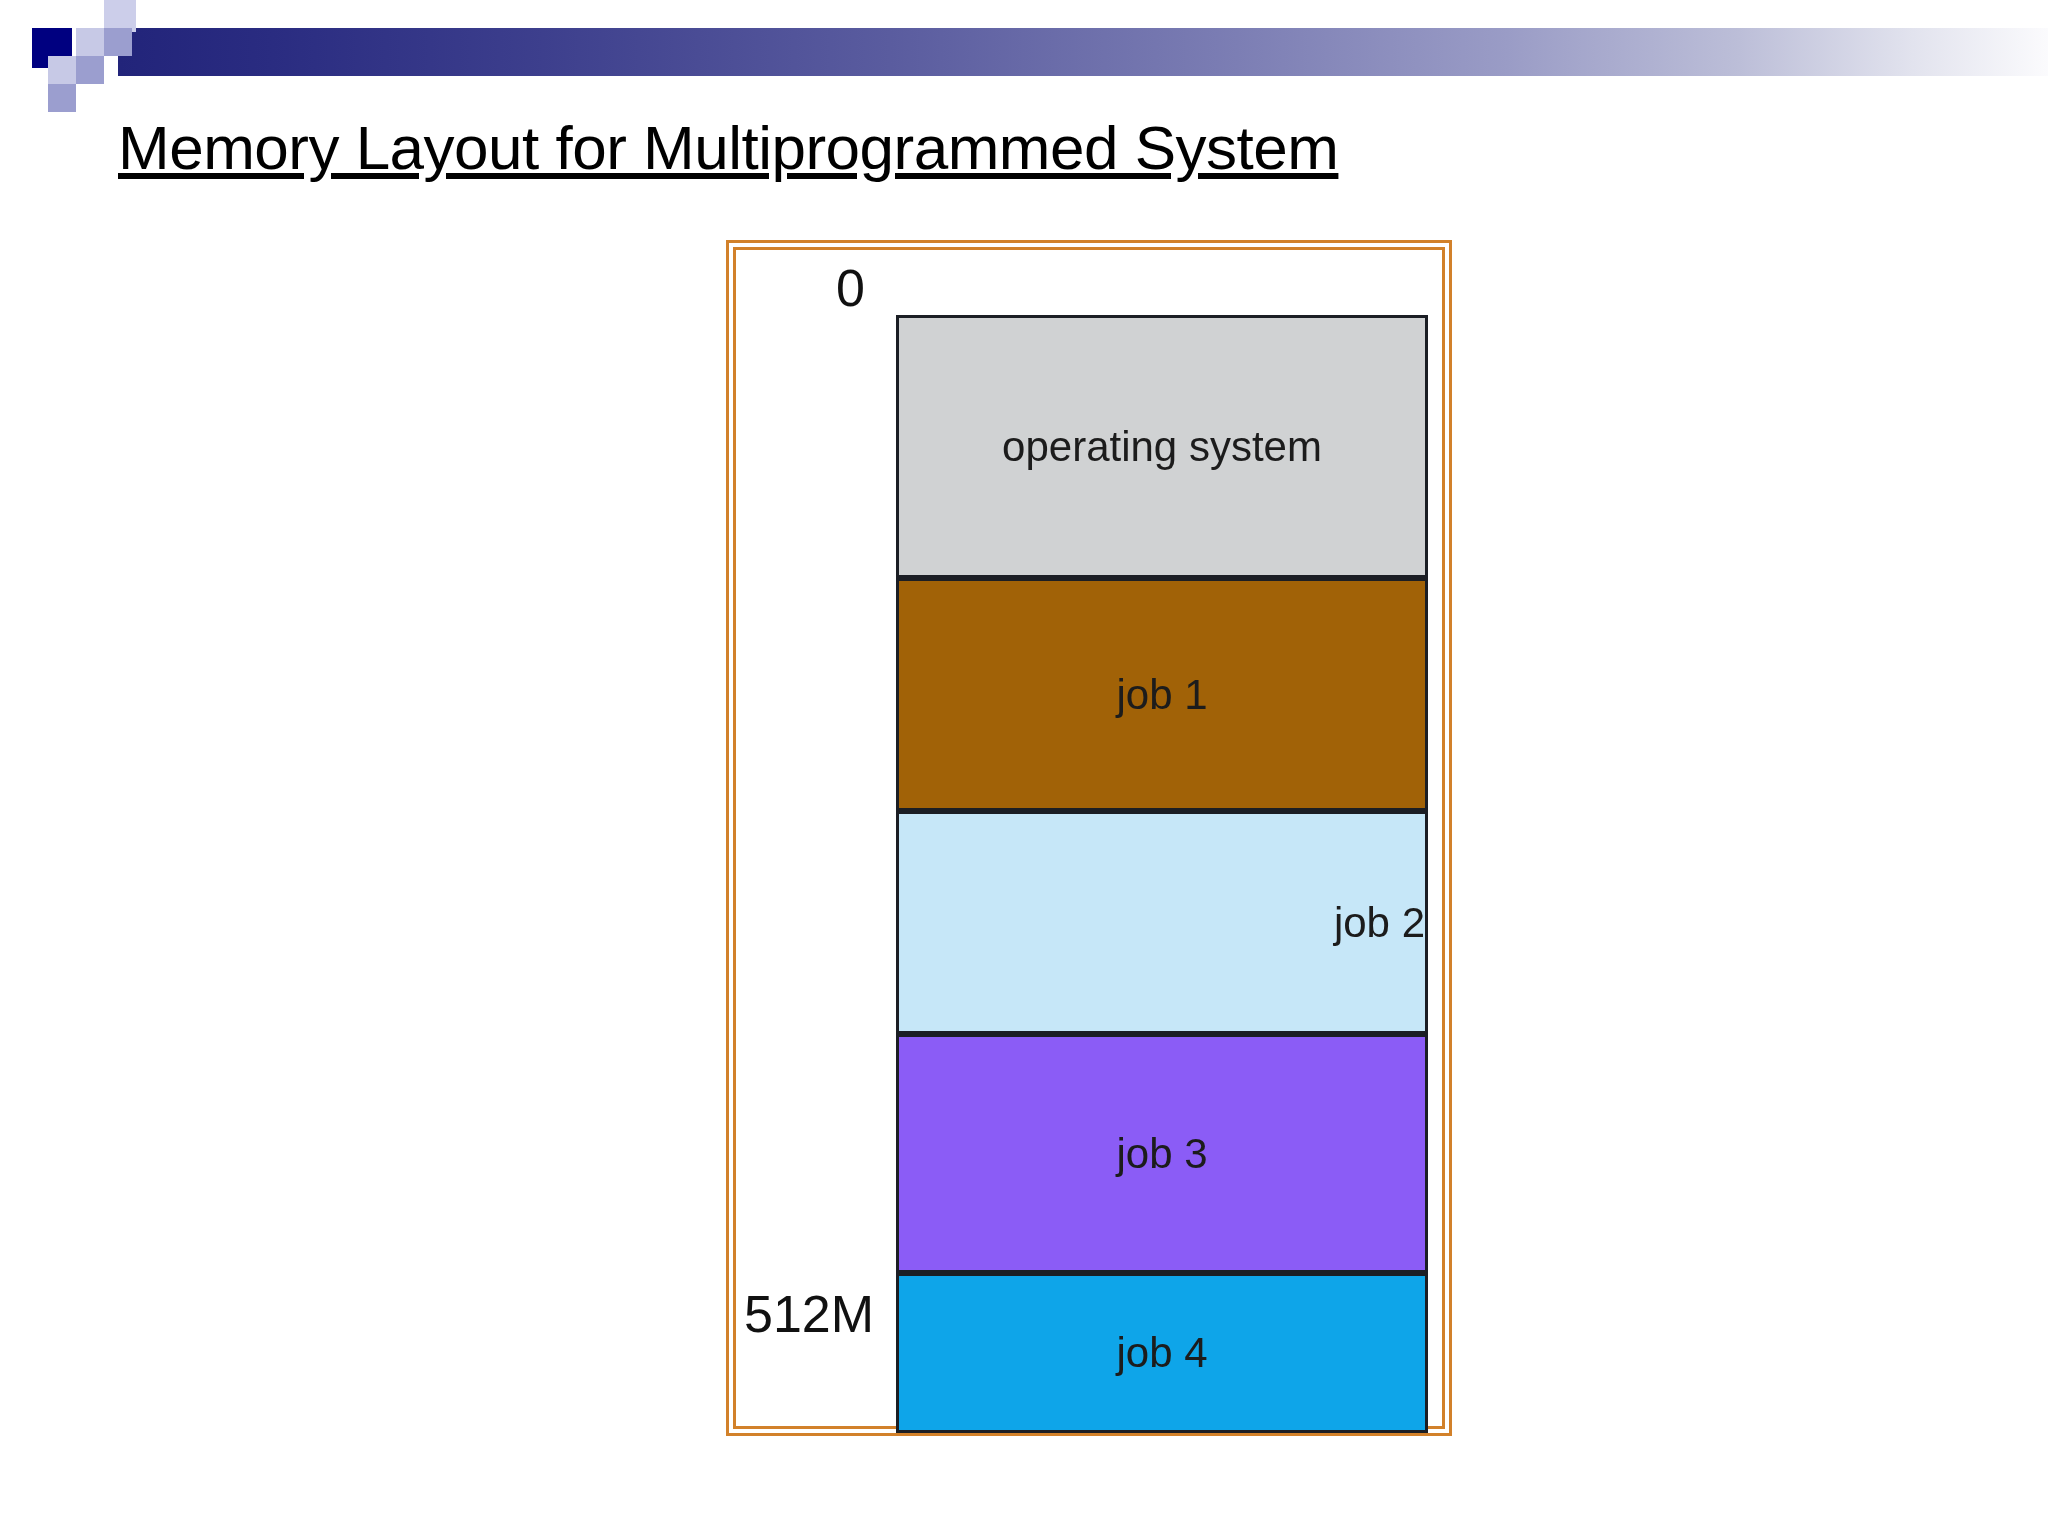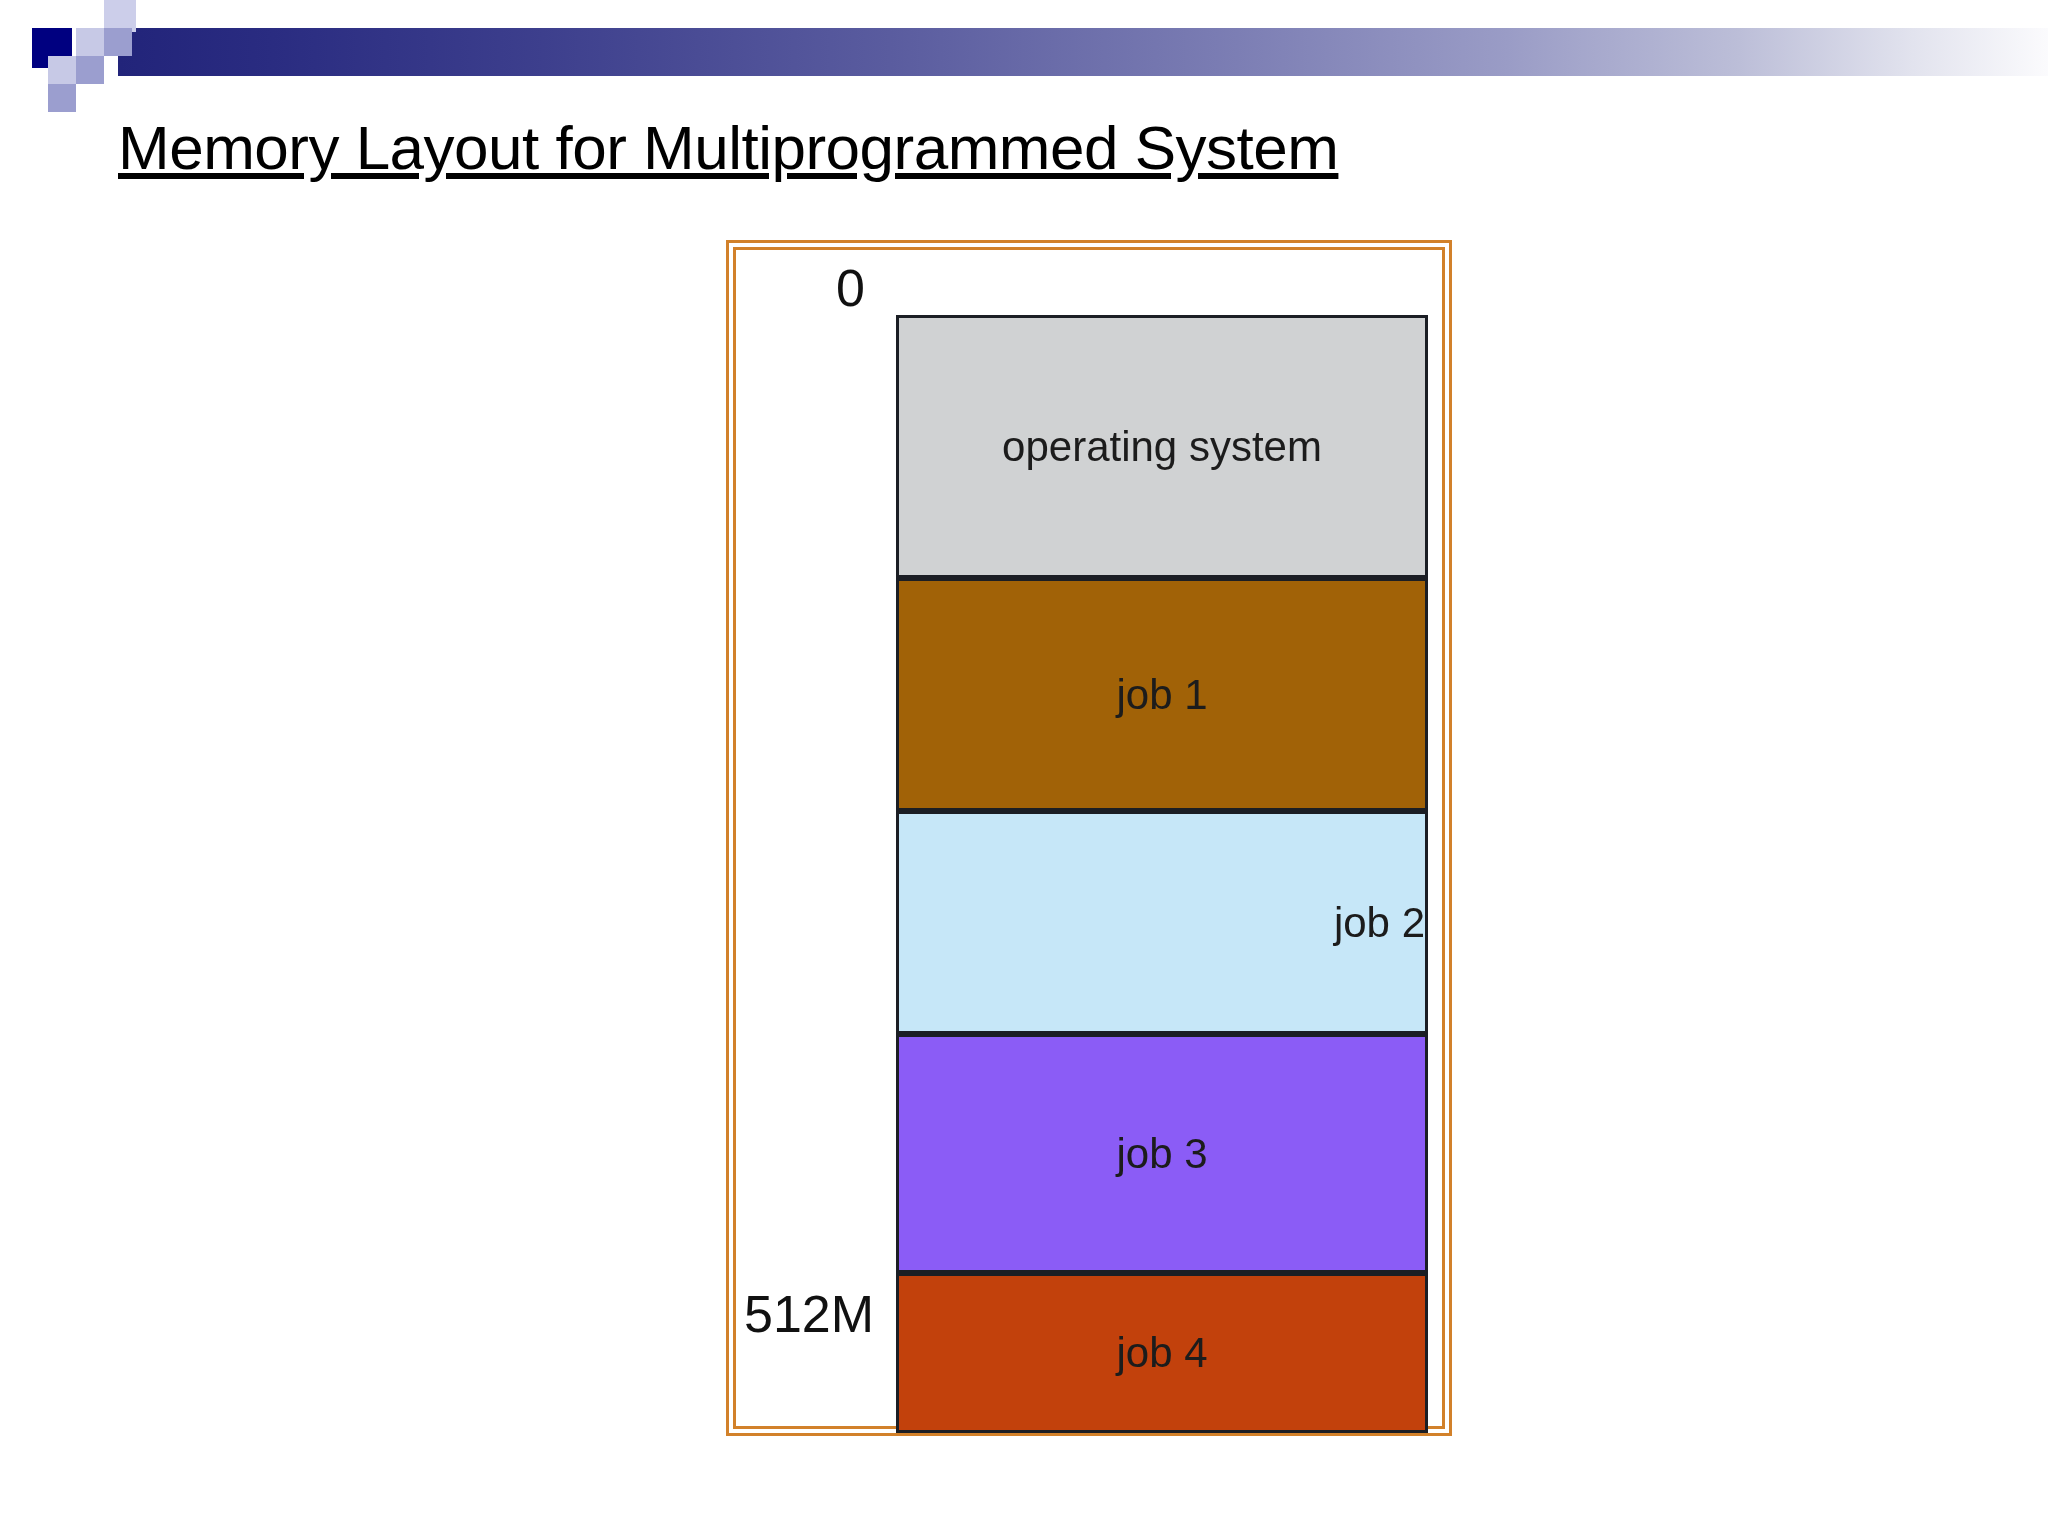--- a/index.html
+++ b/index.html
@@ -154,16 +154,16 @@
     </div>
     <div class="mem-block job" style="top: 263px; height: 233px; background: #a16207;">
       <span>job 1</span>
     </div>
     <div class="mem-block job" style="top: 496px; height: 223px; background: rgb(198, 231, 248); justify-content: flex-end;">
       <span>job 2</span>
     </div>
     <div class="mem-block job" style="top: 719px; height: 239px; background: #8b5cf6;">
       <span>job 3</span>
     </div>
-    <div class="mem-block job" style="top: 958px; height: 160px; background: #c2410c;">
+    <div class="mem-block job" style="top: 958px; height: 160px; background: #0ea5e9;">
       <span>job 4</span>
     </div>
   </div>
 
 </body></html>

